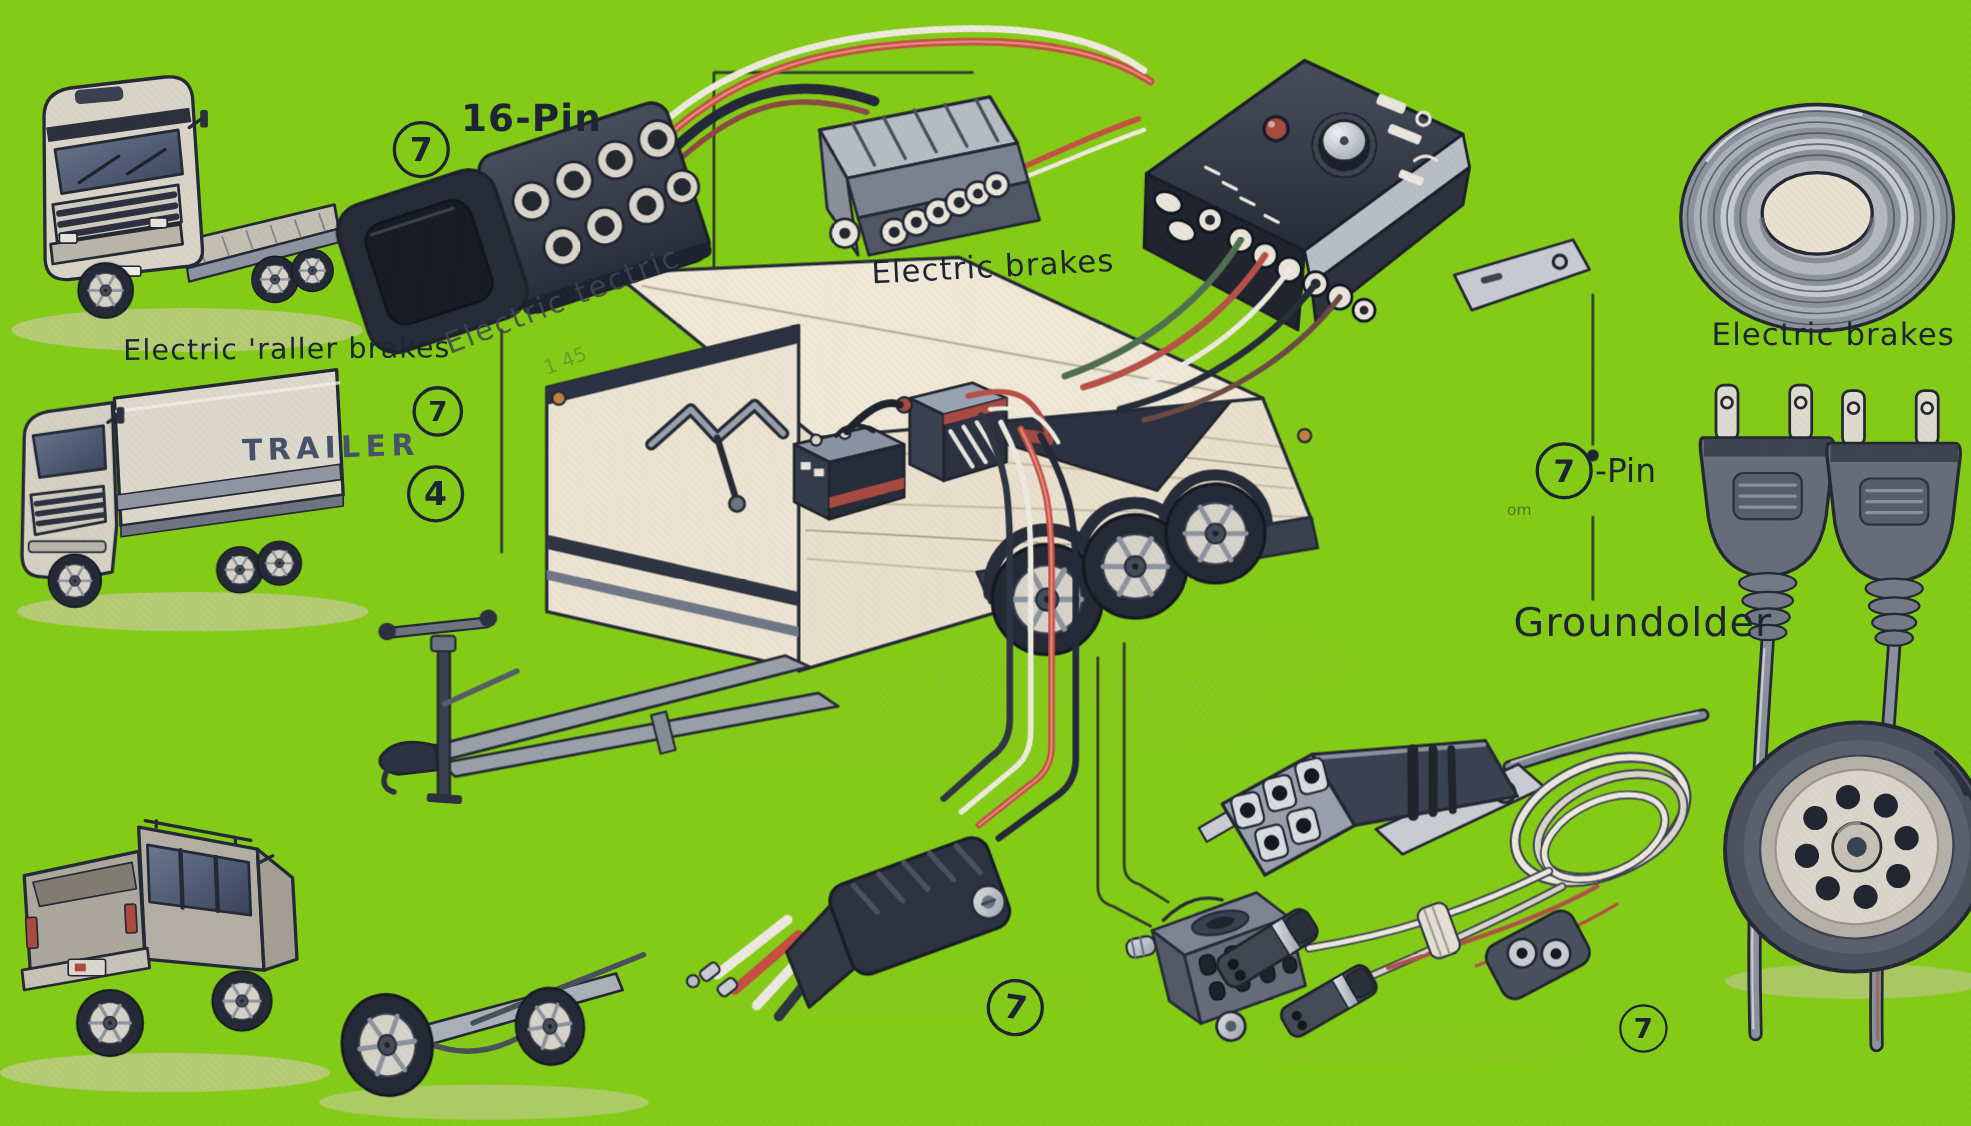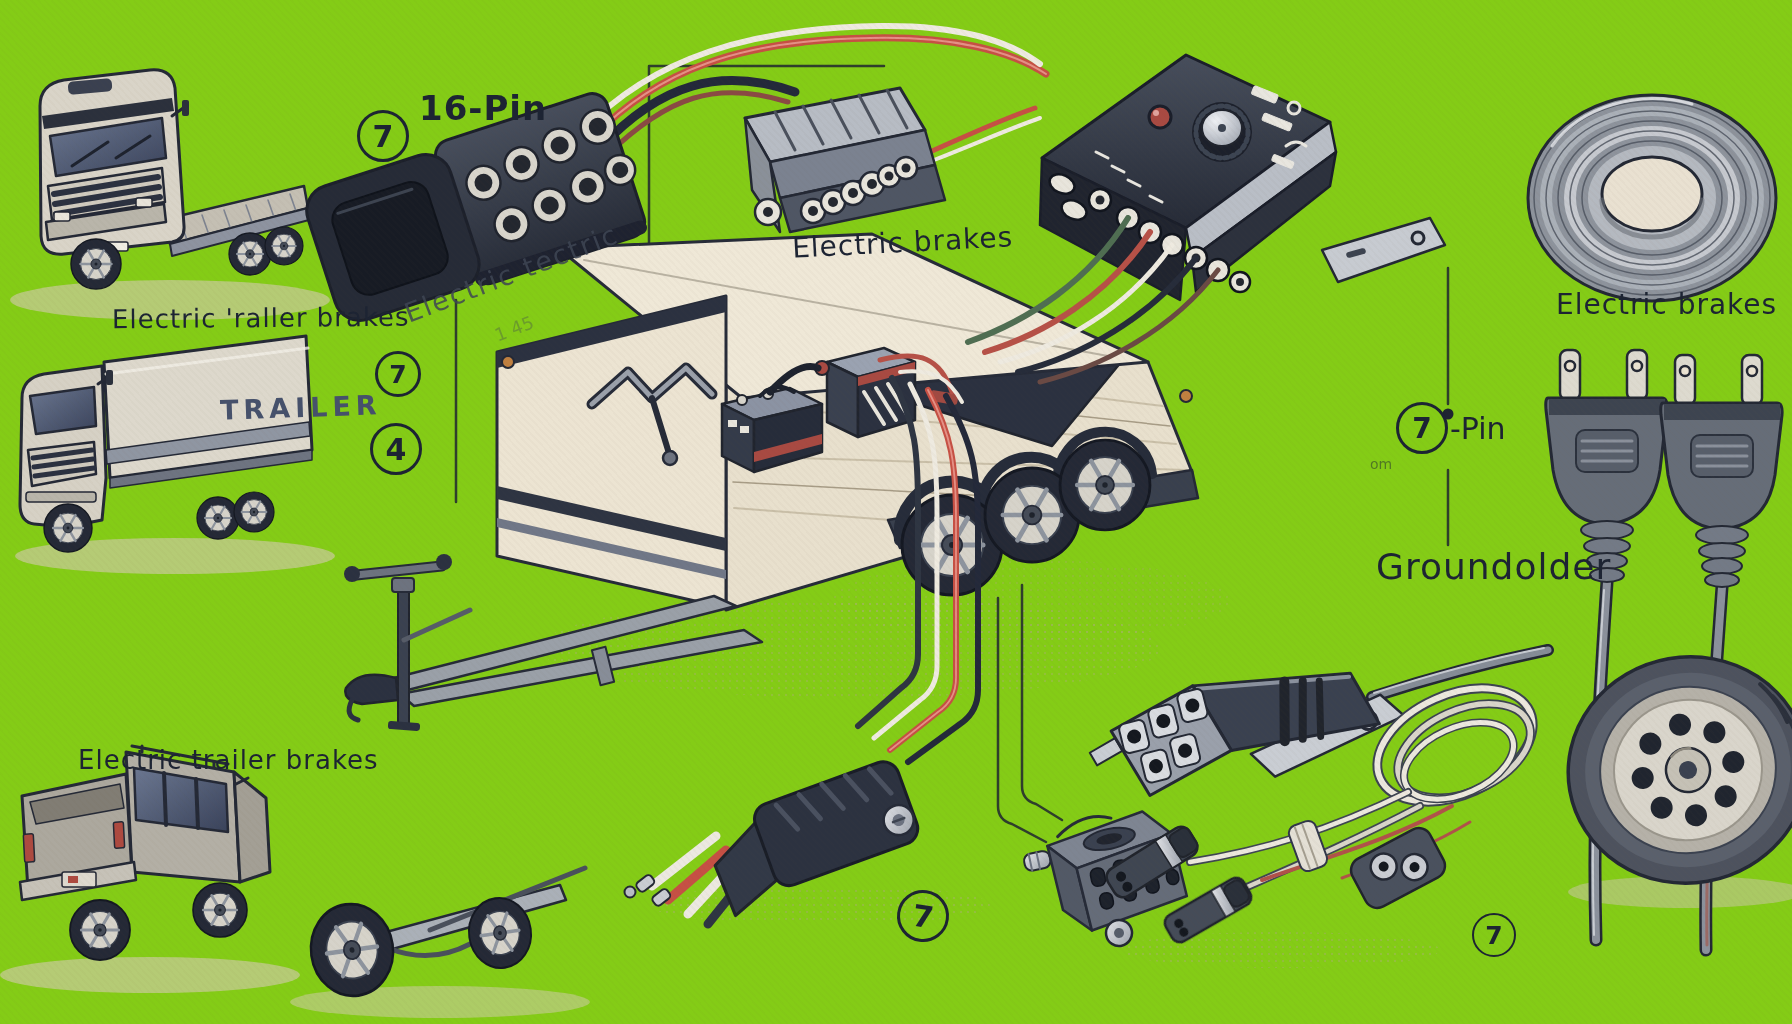--- a/index.html
+++ b/index.html
@@ -632,21 +632,20 @@
 <div class="label" id="lb-tectric">Electric tectric</div>
 <div class="label" id="lb-tectric-sub">1 45</div>
 <div class="label" id="lb-eb-center">Electric brakes</div>
 <div class="label" id="lb-eb-right">Electric brakes</div>
 <div class="label" id="lb-7pin">
   <span class="circ">7</span>
   <span>-Pin</span>
 </div>
 <div class="label" id="lb-7pin-sub">om</div>
 <div class="label" id="lb-ground">Groundolder</div>
-<div class="label" id="lb-etb-bottom">Electric trailer brakes</div>
 
 <div class="badge" id="bg-1">7</div>
 <div class="badge" id="bg-2">7</div>
 <div class="badge" id="bg-3">4</div>
 <div class="badge" id="bg-4">7</div>
 <div class="badge" id="bg-5">7</div>
 
 </div>
 
 </body></html>

